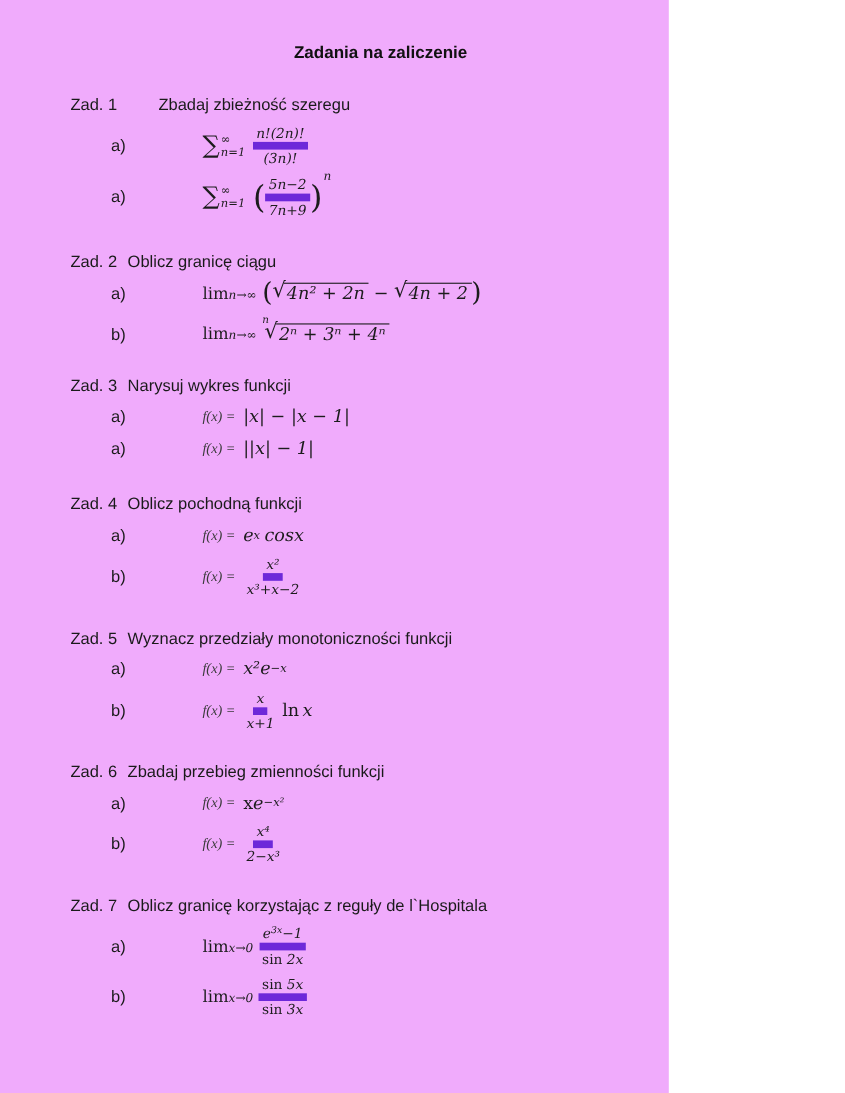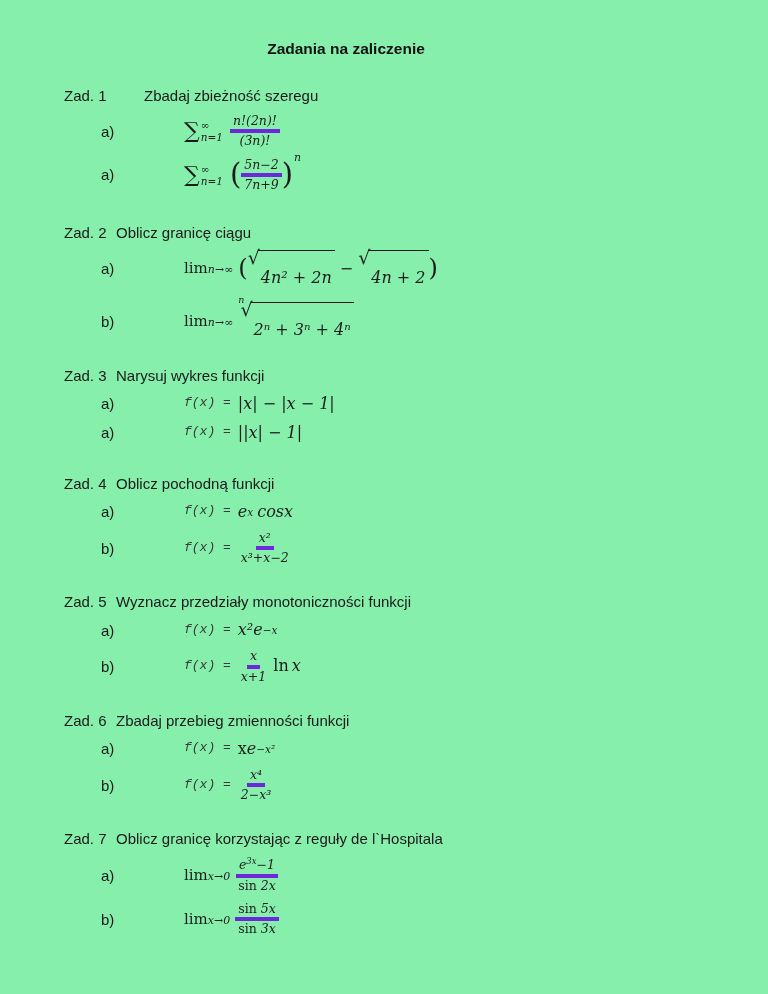--- a/index.html
+++ b/index.html
@@ -1,19 +1,19 @@
 <!DOCTYPE html>
 <html><head>
 <meta charset="utf-8">
 <style>
   html,body { margin:0; padding:0; background:#fff; }
   .page {
     position:relative;
-    width:768px; height:994px;
-    background:#86efac;
+    width:608px; height:994px;
+    background:#f0abfc;
     font-family:"Liberation Sans", sans-serif;
     color:#1a1a1a;
     overflow:hidden;
   }
   .title {
     padding-top:40px;
     width:692px;
     text-align:center;
     font-weight:700;
     font-size:15.5px;
@@ -40,40 +40,40 @@
   }
   .it { font-style:italic; }
   .up { font-style:normal; }
   
   .sum-sign { font-size:22px; line-height:1; font-style:normal; margin-right:1px; }
   .sum-lims { display:inline-flex; flex-direction:column; align-items:flex-start;
               font-size:10.5px; line-height:1.15; margin-right:7px; }
   
   .frac { display:inline-flex; flex-direction:column; align-items:center;
           font-size:12.5px; line-height:1.3; }
-  .frac .num { border-bottom:4px solid #6d28d9; padding:0 3px; text-align:center; }
+  .frac .num { border-bottom:7px solid #6d28d9; padding:0 3px; text-align:center; }
   .frac .den { padding:0 3px; text-align:right; }
   .frac sup { font-size:8.5px; }
   
   .paren-frac { font-size:29px; line-height:0.85; font-style:normal; font-weight:400; }
   .paren-big  { font-size:24px; line-height:0.9;  font-style:normal; font-weight:400; }
   .pow { font-size:11px; align-self:flex-start; margin-top:-5px; margin-left:1px; }
   
   .lim { display:inline-flex; flex-direction:row; align-items:center;
          line-height:1; margin-right:5px; font-size:15px; }
   .lim-top { font-style:normal; }
   .lim-bot { font-size:11px; margin-top:2px; }
   
   .sqrt { display:inline-flex; align-items:flex-start; position:relative; }
   .rsign { font-size:19px; line-height:1; font-style:normal; margin-right:-2px;
            transform:translateY(-2px); }
-  .rad { border-top:1.4px solid #1c1c1c; padding:18px 3px 0 3px; }
+  .rad { border-top:1.4px solid #1c1c1c; padding:0 3px 0 3px; }
   .ridx { font-size:9.5px; margin-right:-4px; transform:translateY(-7px); z-index:1; }
   
-  .fx { font-family:Liberation Mono, monospace; font-style:italic;
+  .fx { font-family:Liberation Serif, serif; font-style:italic;
         font-size:13px; color:#3a3a3a; margin-right:7px; }
   sup.sp { font-size:10.5px; line-height:1; }
   .op { margin:0 5px; font-style:normal; }
   .tail { margin-left:4px; }
   .fnup { font-style:normal; margin-left:4px; margin-right:3px; }
 </style>
 </head>
 <body>
 
 <div class="page">

